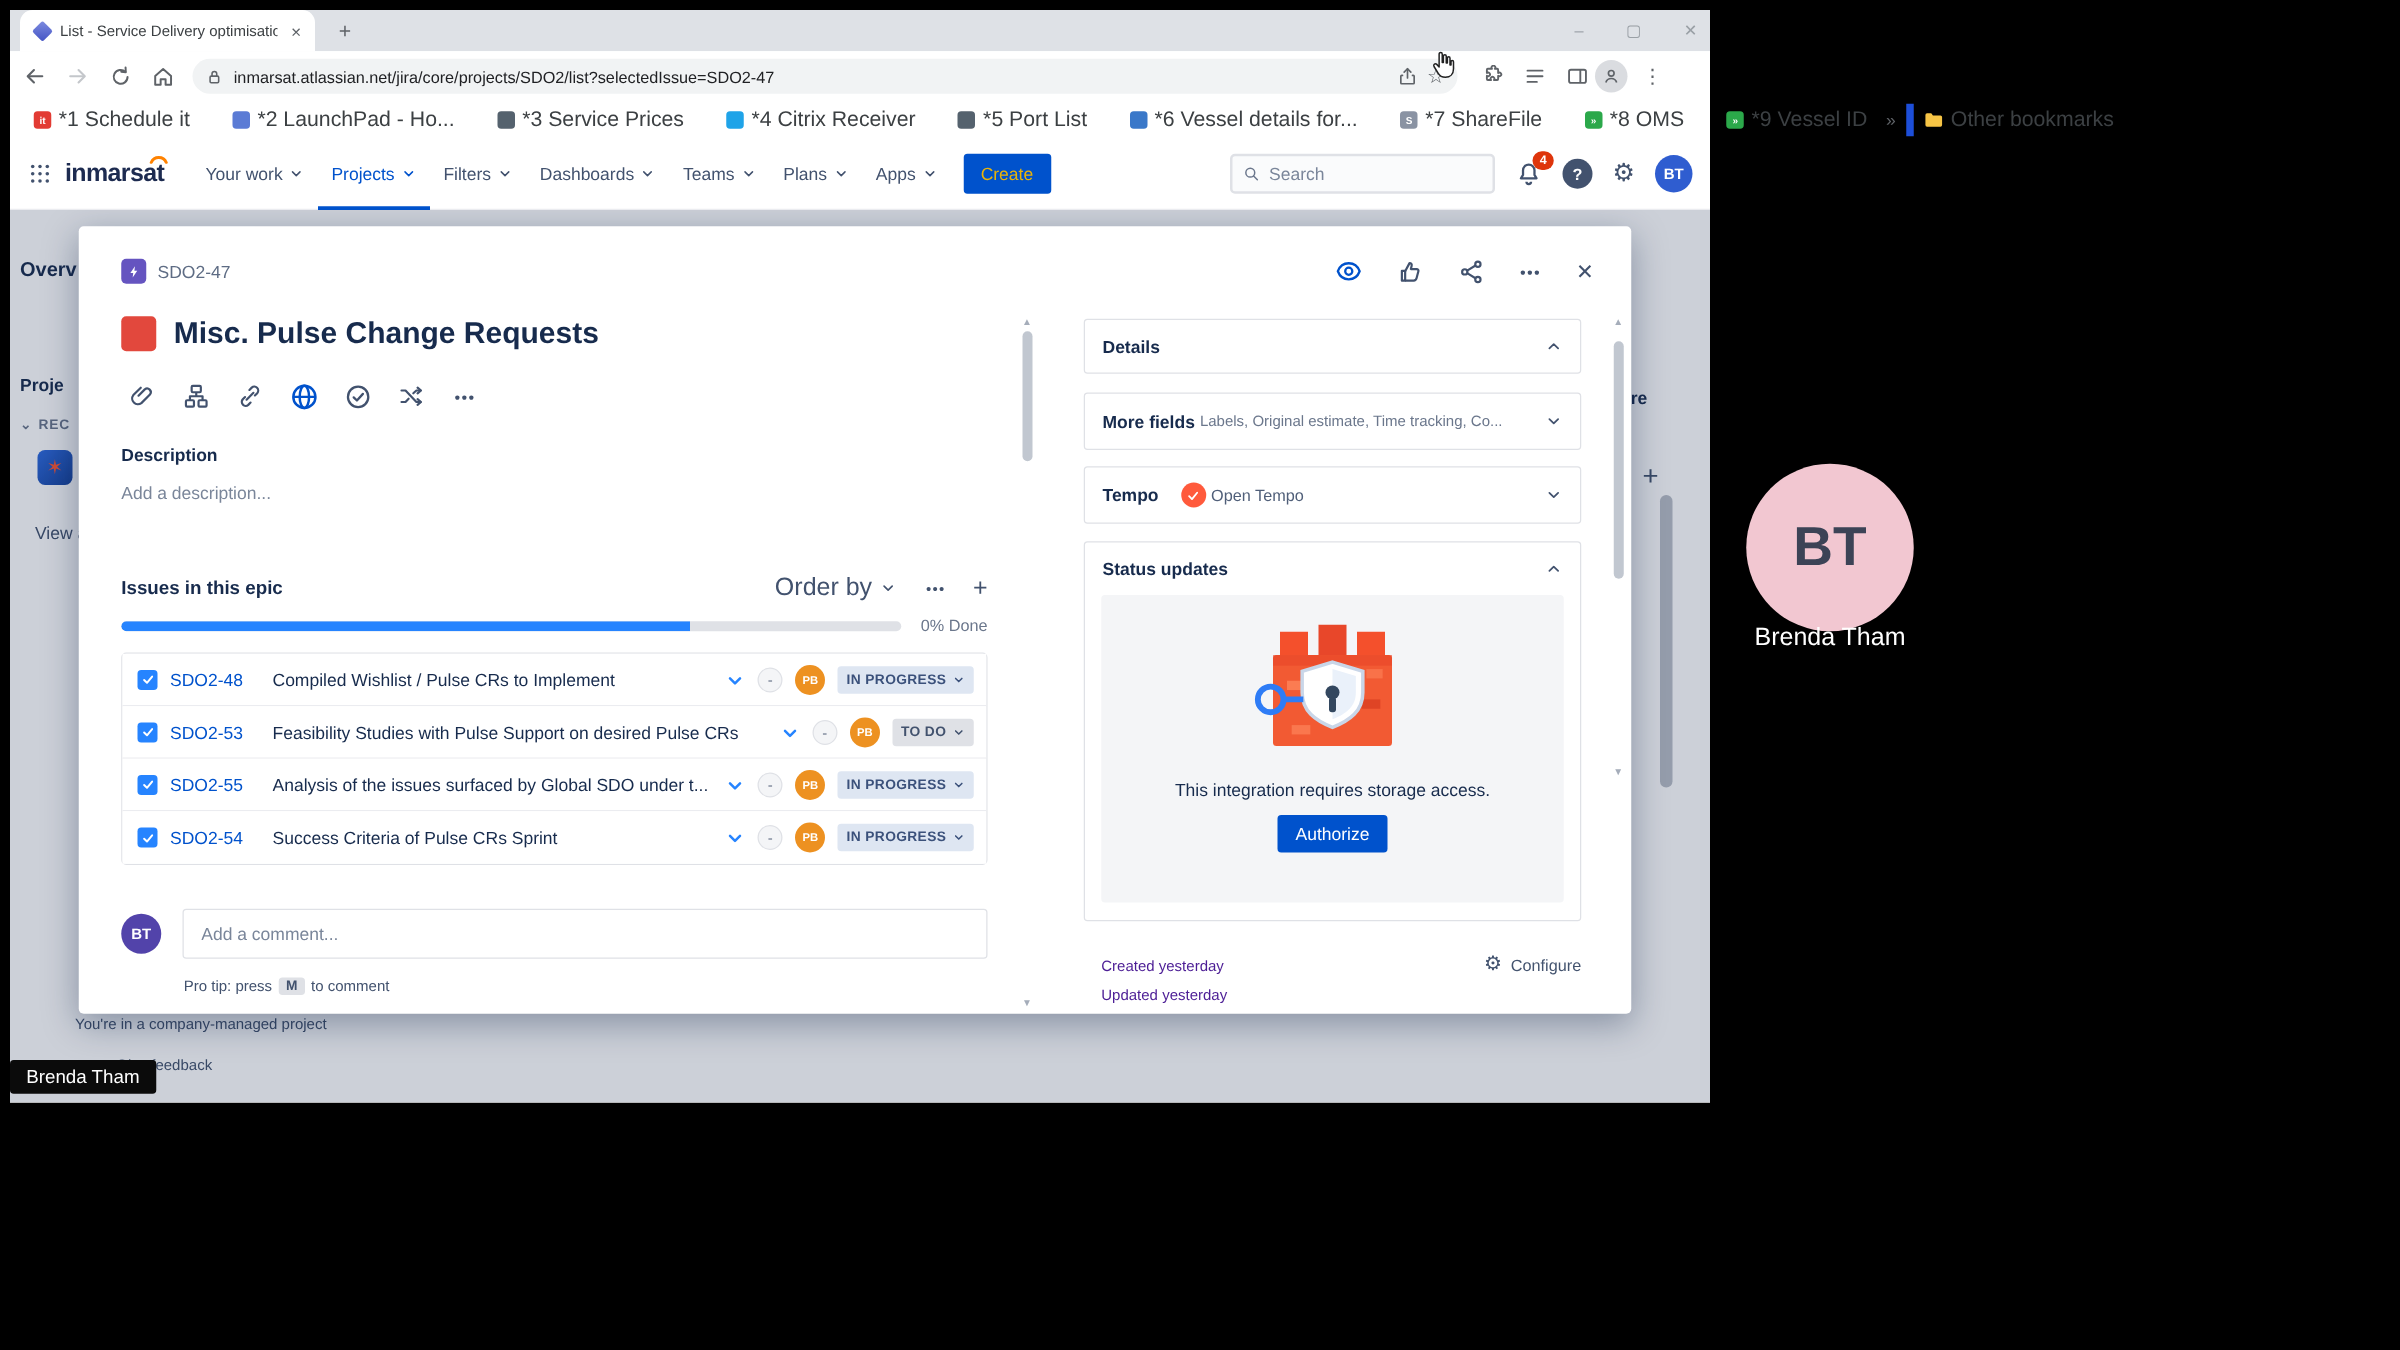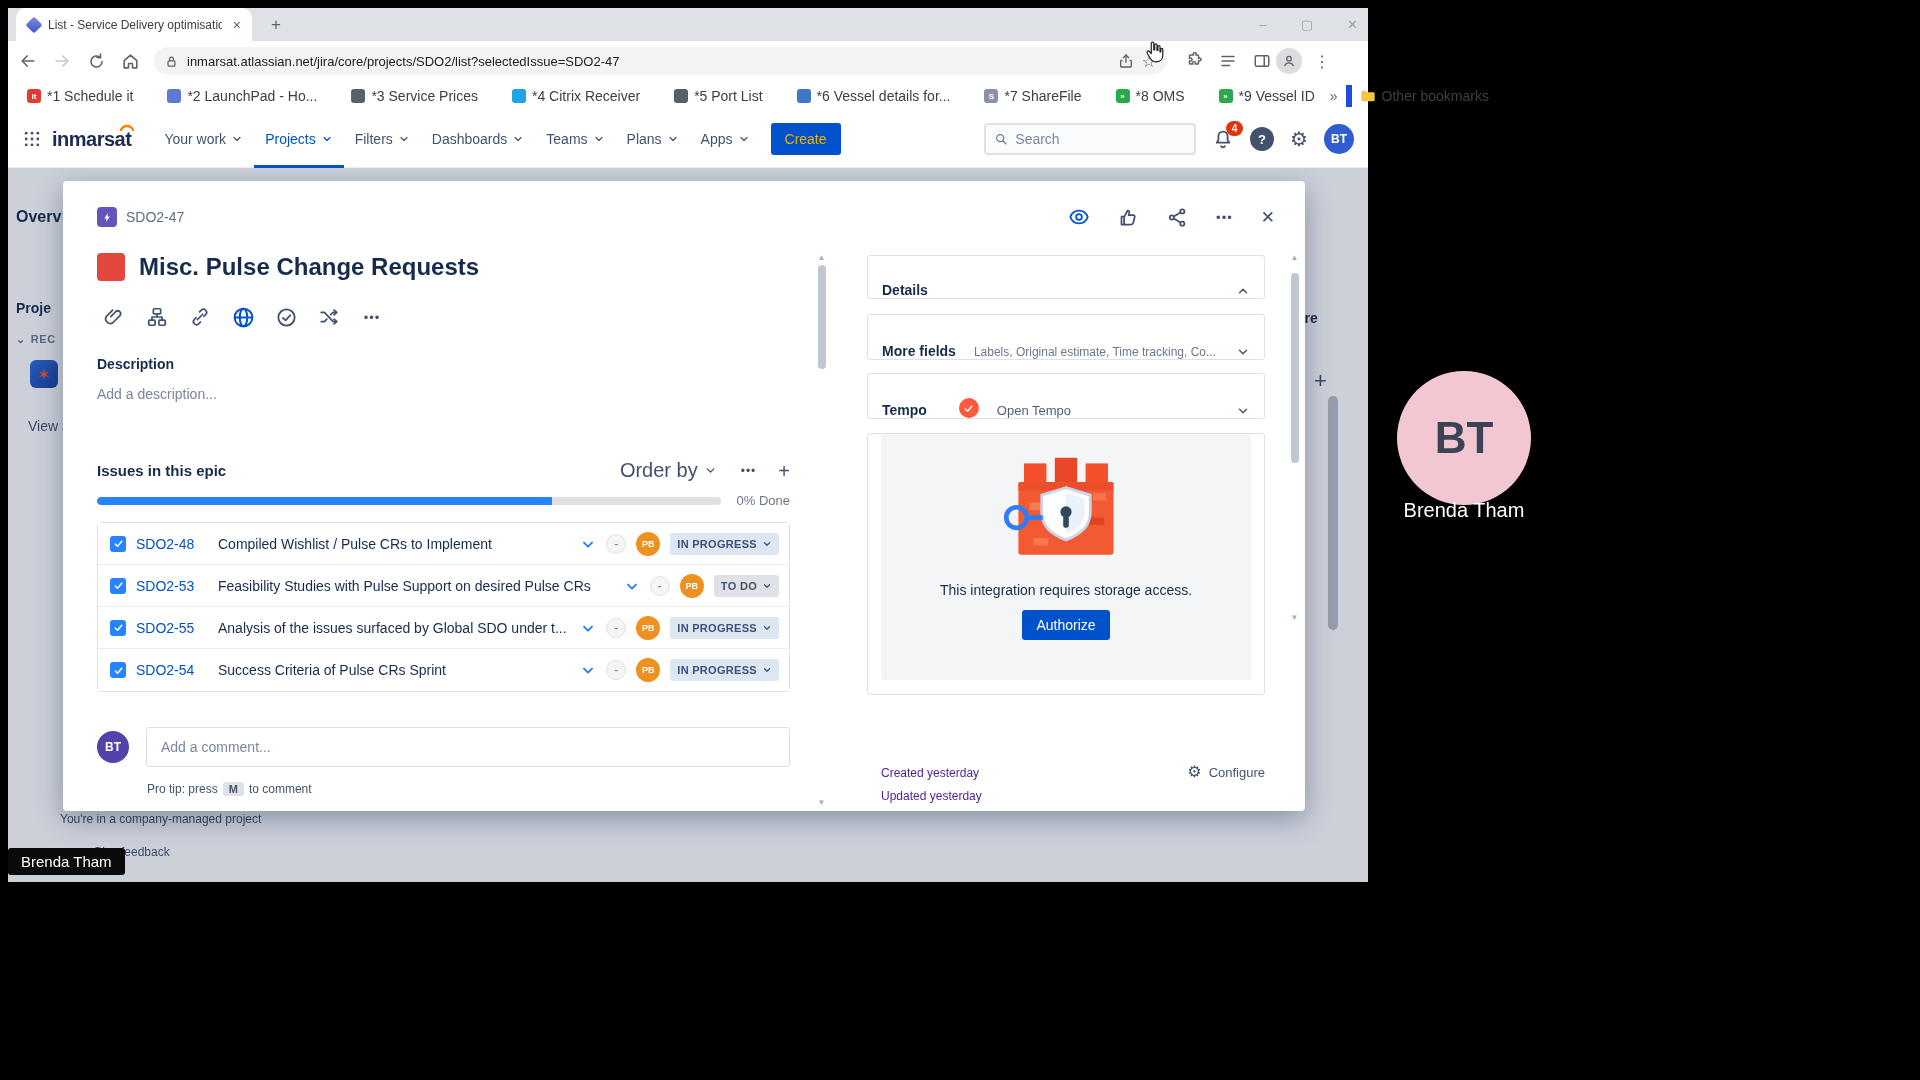--- a/index.html
+++ b/index.html
@@ -21,21 +21,21 @@
   .tbtn { width:28px; height:28px; display:flex; align-items:center; justify-content:center; margin-left:6px; border-radius:50%; color:#5F6368; flex:none; }
   .tbtn.disabled { color:#C4C7CB; }
   .omnibox { margin-left:10px; width:1012px; height:28px; background:#F1F3F4; border-radius:14px; display:flex; align-items:center; padding:0 10px; gap:8px; }
   .url { font-size:13px; color:#202124; flex:1; white-space:nowrap; overflow:hidden; }
   .obtn { color:#5F6368; display:flex; align-items:center; }
   .chrome-avatar { width:26px; height:26px; border-radius:50%; background:#DADCE0; display:flex; align-items:center; justify-content:center; color:#5F6368; }
 
   .bookmarksbar { position:absolute; left:0; top:73px; width:100%; height:30px; background:#fff; display:flex; align-items:center; padding:0 12px; gap:4px; }
   .bm { display:flex; align-items:center; gap:6px; padding:3px 7px; border-radius:4px; }
   .bm-fav { width:14px; height:14px; border-radius:3px; color:#fff; font-size:8px; font-weight:bold; display:flex; align-items:center; justify-content:center; flex:none; }
-  .bm-label { font-size:14px; color:#3C4043; white-space:nowrap; }
+  .bm-label { font-size:17px; color:#3C4043; white-space:nowrap; }
   .bm-overflow { margin-left:4px; color:#5F6368; font-size:14px; }
   .bm-spacer { flex:1; }
   .other-bm { display:flex; align-items:center; gap:6px; padding:3px 8px; border-left:6px solid #1d4ed8; }
 
   
   .jiranav { position:absolute; left:0; top:103px; width:100%; height:57px; background:#fff; display:flex; align-items:center; padding:0 14px; border-bottom:1px solid #EBECF0; }
   .appgrid { color:#42526E; margin-right:10px; display:flex; }
   .logo { font-size:20px; font-weight:bold; color:#1D2B50; position:relative; margin-right:22px; letter-spacing:-0.5px; }
   .logo svg { position:absolute; right:-4px; top:-6px; }
   .nav-items { display:flex; align-items:stretch; height:57px; }
@@ -112,21 +112,21 @@
   .comment-box input::placeholder { color:#7A869A; }
   .protip { position:absolute; left:50px; top:539px; font-size:12px; color:#42526E; display:flex; align-items:center; gap:5px; }
   .kbd { background:#DFE1E6; border-radius:3px; padding:1px 6px; font-size:11px; font-weight:bold; color:#42526E; }
 
   .vscroll { position:absolute; width:9px; display:flex; flex-direction:column; align-items:center; }
   .vthumb { width:8px; border-radius:4px; background:#C1C7D0; }
   .varrow { font-size:8px; color:#A5ADBA; line-height:10px; }
 
   .right-col { position:absolute; left:804px; top:62px; width:398px; }
   .sbox { position:absolute; left:0; width:100%; border:1px solid #DFE1E6; border-radius:3px; background:#fff; }
-  .sbox-head { height:42px; display:flex; align-items:flex-end; padding:0 14px; gap:18px; }
+  .sbox-head { height:42px; display:flex; align-items:center; padding:0 14px; gap:4px; }
   .sbox-label { font-size:14px; font-weight:bold; color:#172B4D; white-space:nowrap; }
   .sbox-hint { font-size:12px; color:#6B778C; white-space:nowrap; overflow:hidden; text-overflow:ellipsis; flex:1; }
   .sbox-chev { margin-left:auto; color:#42526E; display:flex; }
   .tempo-ic { width:20px; height:20px; border-radius:50%; background:var(--tempo); display:flex; align-items:center; justify-content:center; margin-left:14px; flex:none; }
   .tempo-open { font-size:13px; color:#505F79; }
 
   .status-panel { margin:0 13px 14px; height:246px; background:#F4F5F7; border-radius:3px; display:flex; flex-direction:column; align-items:center; }
   .sp-text { font-size:14px; color:#172B4D; margin-top:10px; }
   .authorize-btn { margin-top:12px; height:30px; padding:0 14px; background:var(--accent); color:#fff; font-size:14px; font-weight:500; border:none; border-radius:3px; }
 
@@ -642,20 +642,28 @@
               <span class="tempo-open">Open Tempo</span>
               <span class="sbox-chev">
                 <svg class="ic" width="14" height="14" viewBox="0 0 24 24" fill="none" stroke="currentColor" stroke-width="2.4" stroke-linecap="round" stroke-linejoin="round">
                     <polyline points="6 9 12 15 18 9"></polyline>
                   </svg>
               </span>
             </div>
           </div>
 
           <div class="sbox" style="top:190px;">
+            <div class="sbox-head">
+              <span class="sbox-label">Status updates</span>
+              <span class="sbox-chev">
+                <svg class="ic" width="14" height="14" viewBox="0 0 24 24" fill="none" stroke="currentColor" stroke-width="2.4" stroke-linecap="round" stroke-linejoin="round">
+                    <polyline points="6 15 12 9 18 15"></polyline>
+                  </svg>
+              </span>
+            </div>
             <div class="status-panel">
               <svg width="140" height="122" viewBox="0 0 150 130" style="margin-top:16px;">
                 <rect x="30" y="14" width="24" height="24" fill="#F4502C"></rect>
                 <rect x="63" y="8" width="24" height="30" fill="#E8472A"></rect>
                 <rect x="96" y="14" width="24" height="24" fill="#F4502C"></rect>
                 <rect x="24" y="34" width="102" height="78" rx="3" fill="#F25A33"></rect>
                 <rect x="24" y="34" width="102" height="9" fill="#E8472A" opacity="0.65"></rect>
                 <rect x="36" y="56" width="18" height="8" fill="#FF8A60" opacity="0.7"></rect>
                 <rect x="100" y="72" width="16" height="8" fill="#D93E22" opacity="0.8"></rect>
                 <rect x="40" y="94" width="16" height="8" fill="#FF8A60" opacity="0.6"></rect>

